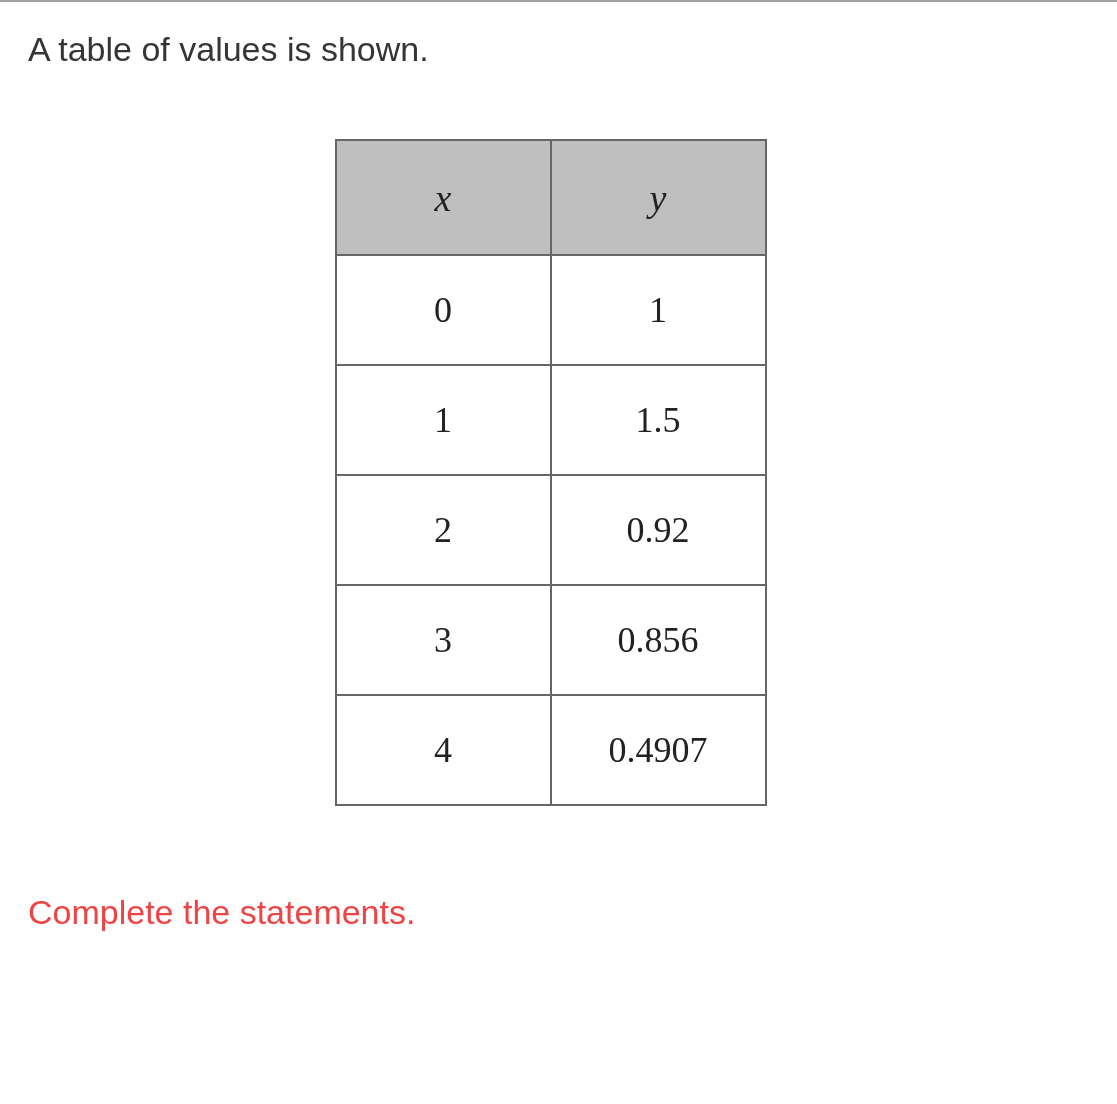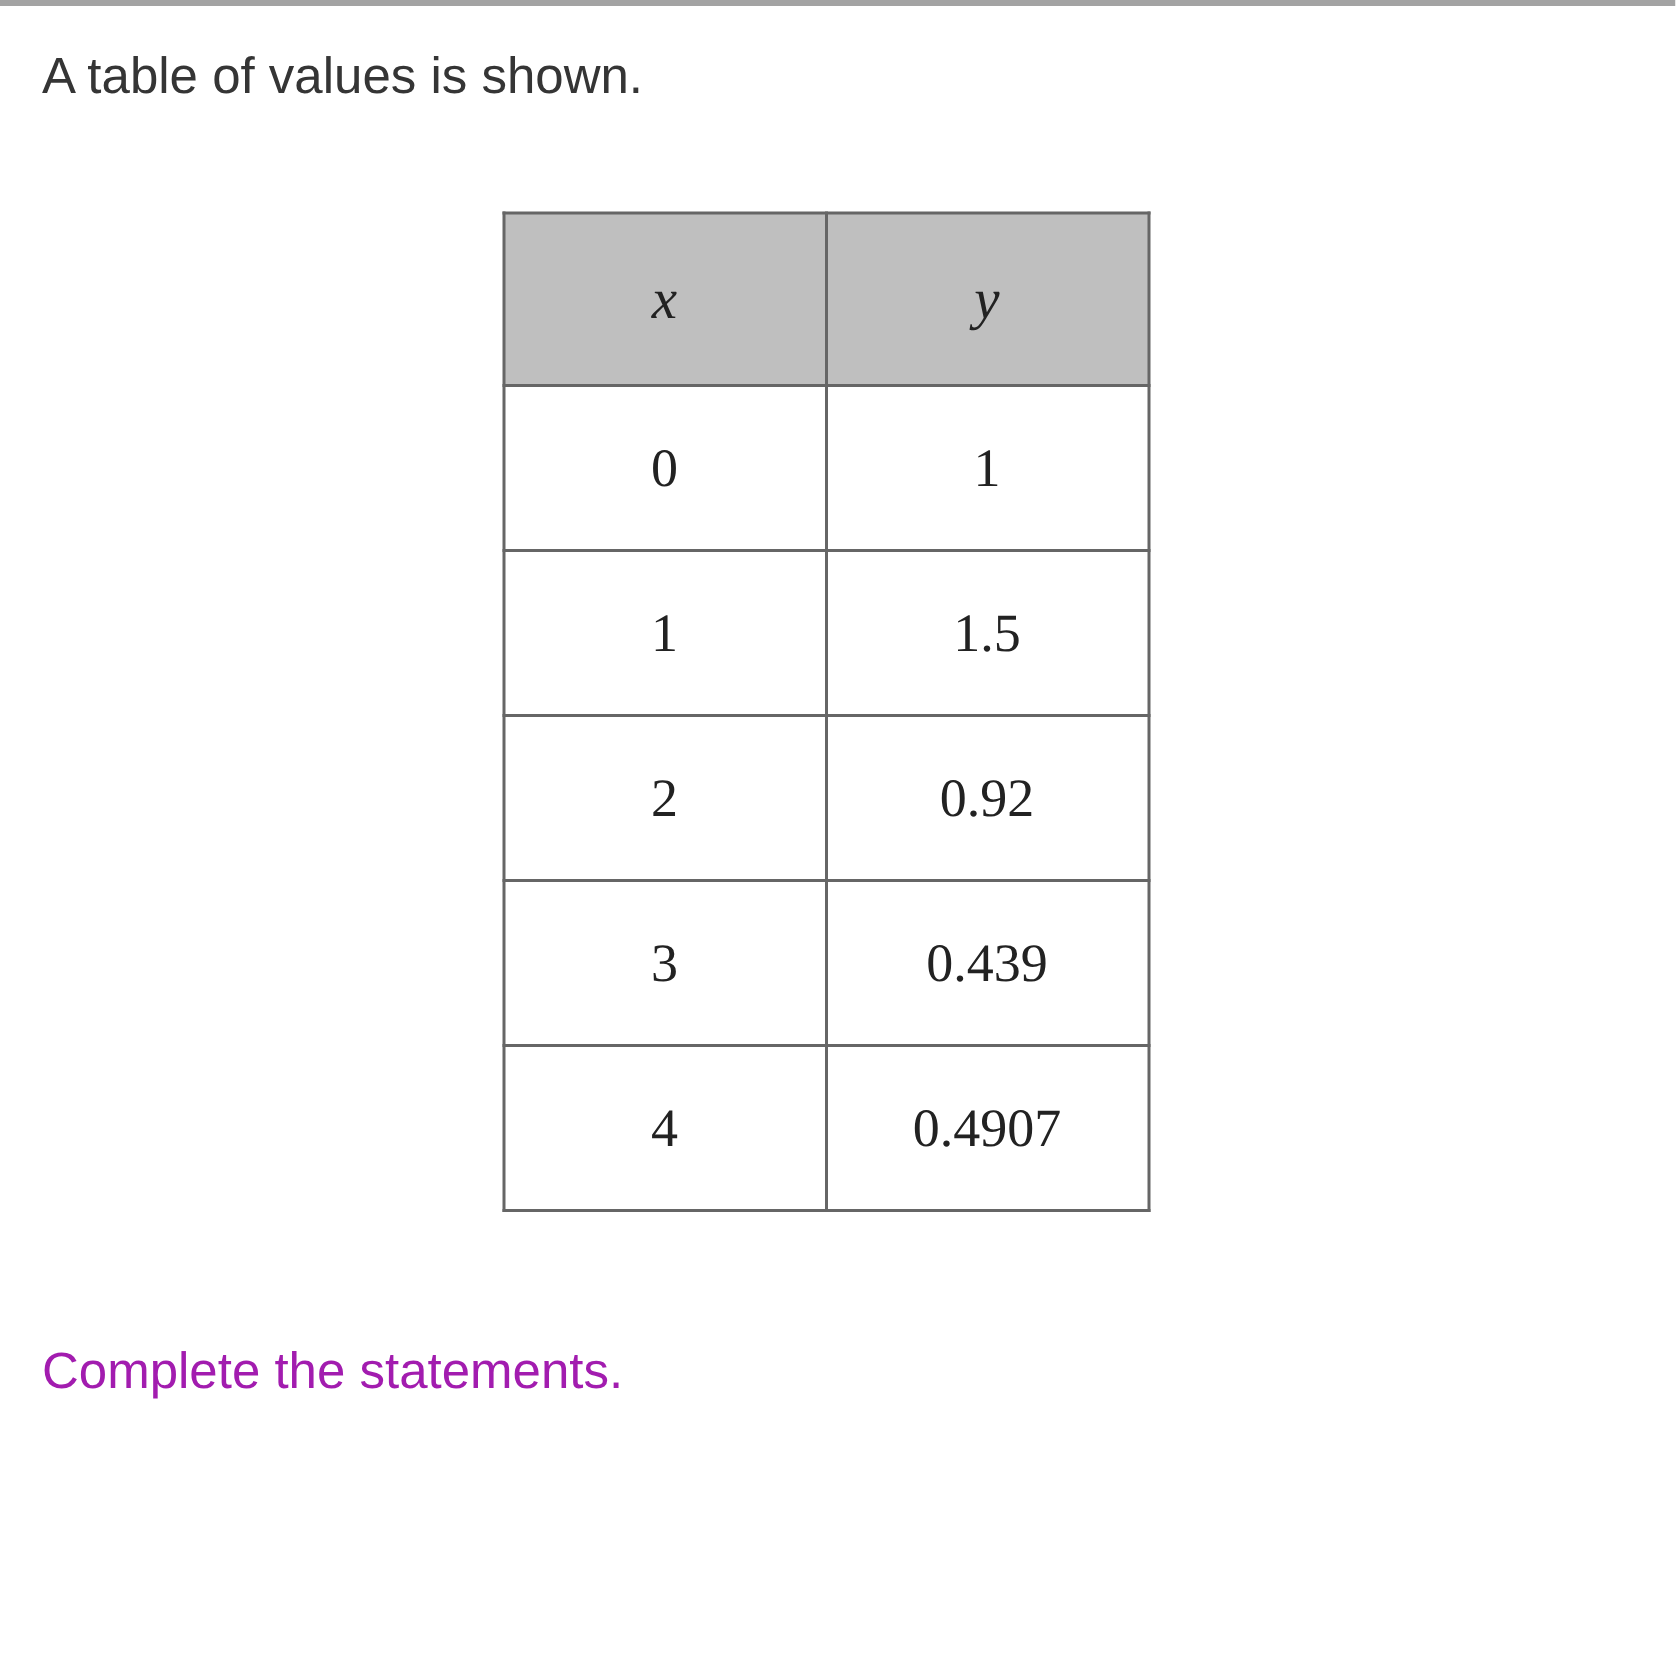--- a/index.html
+++ b/index.html
@@ -6,21 +6,21 @@
   html, body {
     margin: 0;
     padding: 0;
     width: 1117px;
     background: #ffffff;
     font-family: Arial, Helvetica, sans-serif;
     color: #333333;
   }
   .page {
     padding: 28px 44px 28px 28px;
-    border-top: 4px solid #a3a3a3;
+    border-top: 2px solid #a3a3a3;
   }
   .intro {
     font-size: 34px;
     color: #353535;
     margin-bottom: 70px;
   }
   .table-wrap {
     display: flex;
     justify-content: center;
     margin-bottom: 80px;
@@ -45,21 +45,21 @@
     font-size: 38px;
   }
   table.values td {
     width: 215px;
     height: 110px;
     font-size: 36px;
     background: #ffffff;
   }
   .below {
     font-size: 34px;
-    color: #a21caf;
+    color: #ef4444;
     line-height: 1.55;
   }
   .mathit {
     font-family: "Times New Roman", Times, serif;
     font-style: italic;
   }
 </style>
 </head>
 <body>
 
@@ -83,21 +83,21 @@
         <tr>
           <td>1</td>
           <td>1.5</td>
         </tr>
         <tr>
           <td>2</td>
           <td>0.92</td>
         </tr>
         <tr>
           <td>3</td>
-          <td>0.439</td>
+          <td>0.856</td>
         </tr>
         <tr>
           <td>4</td>
           <td>0.4907</td>
         </tr>
       </tbody>
     </table>
   </div>
 
   <div class="below">

